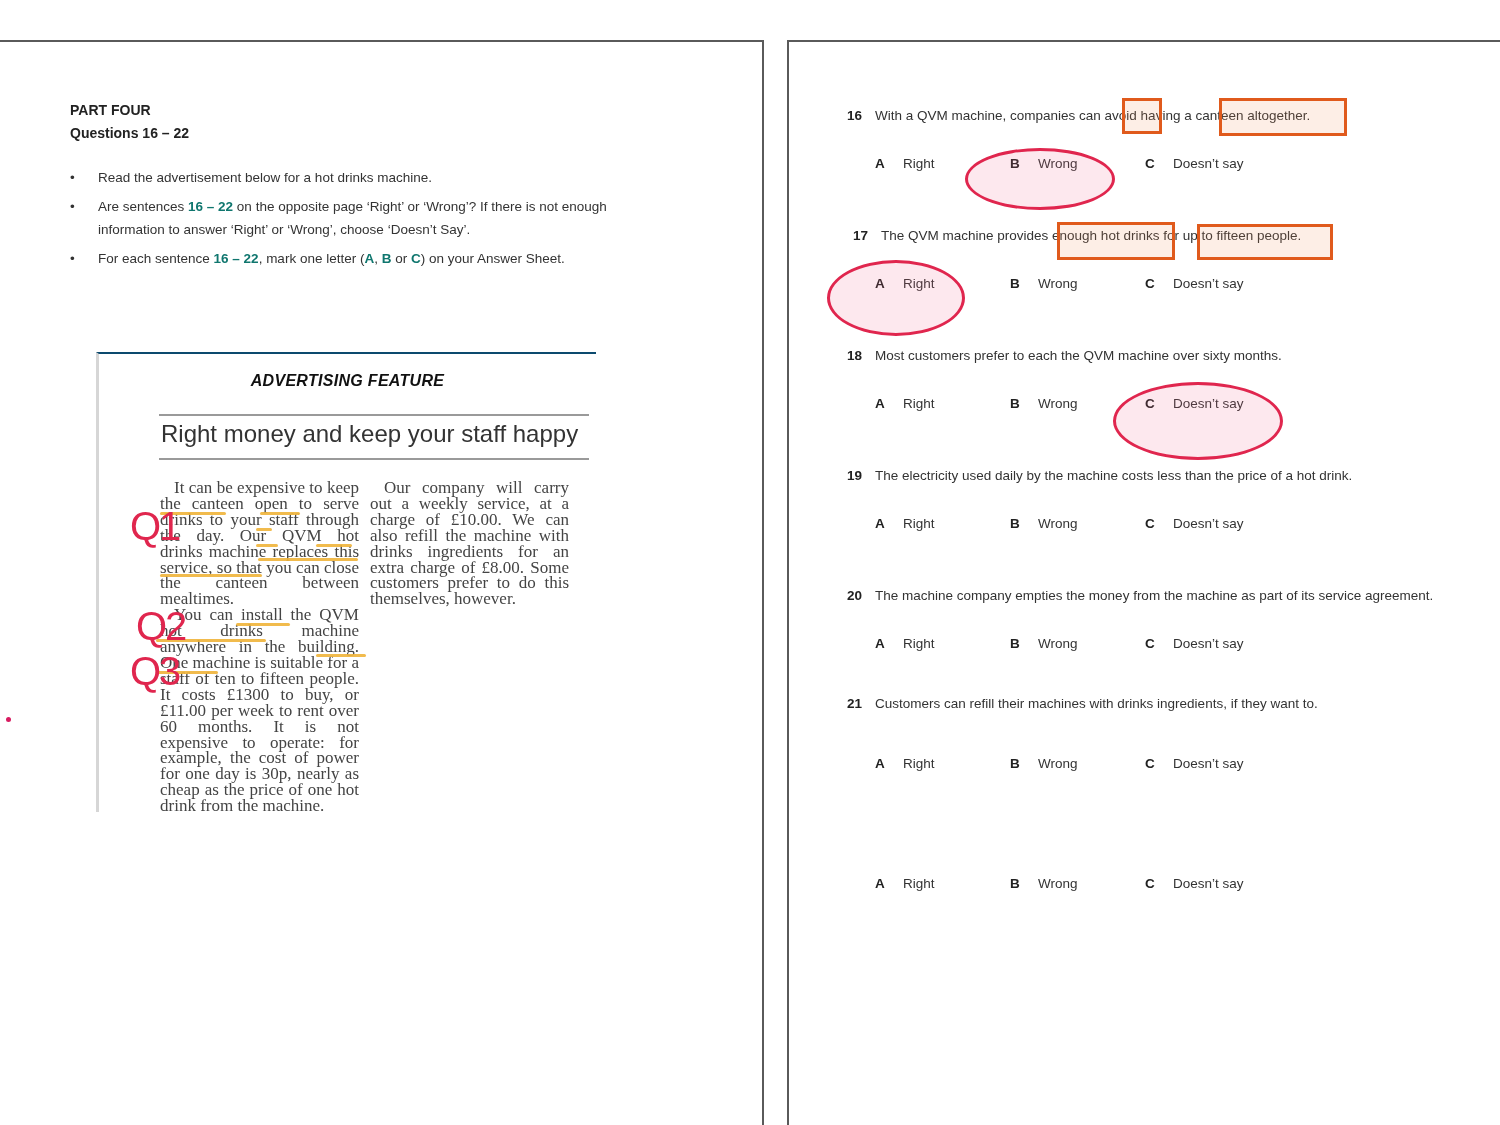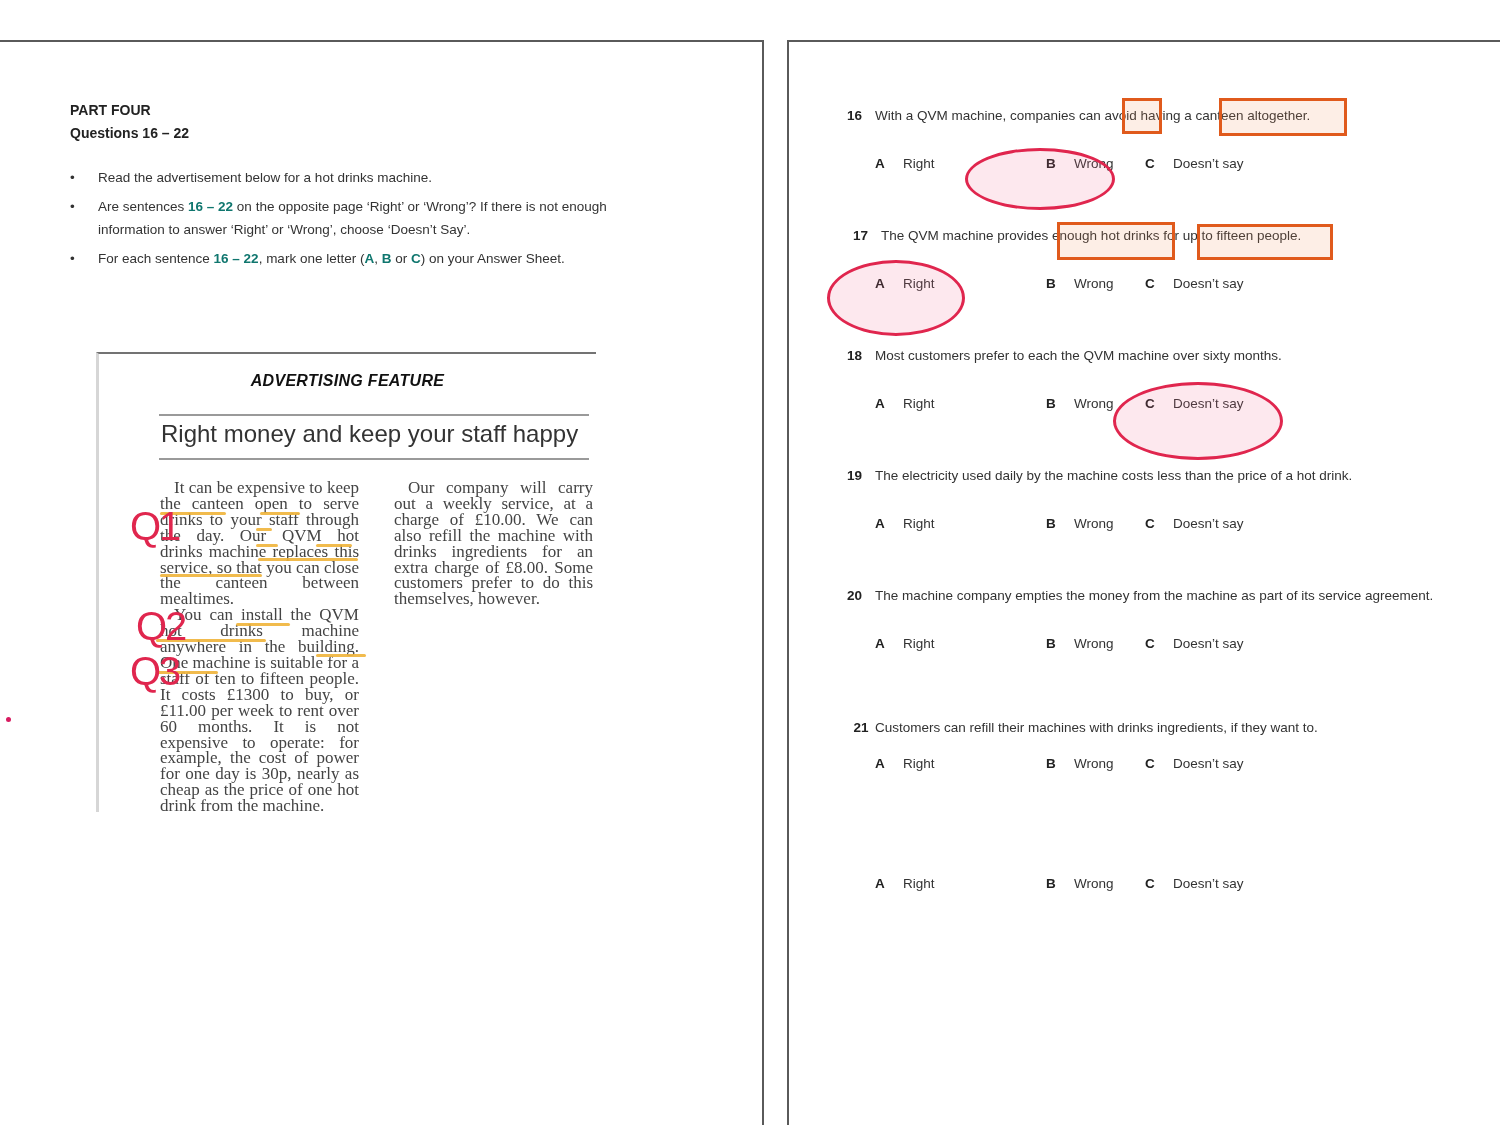--- a/index.html
+++ b/index.html
@@ -11,40 +11,40 @@
     .page-right { left: 787px; width: 720px; height: 1090px; border-top: 2px solid #5a5a5a; border-left: 2px solid #5a5a5a; }
 
     .part-title { position: absolute; left: 72px; top: 60px; font-weight: bold; font-size: 14px; color: #222; }
     .part-sub { position: absolute; left: 72px; top: 83px; font-weight: bold; font-size: 14px; color: #222; }
 
     .instructions { position: absolute; left: 72px; top: 124px; width: 600px; list-style: none; font-size: 13.5px; line-height: 23px; color: #333; }
     .instructions li { position: relative; padding-left: 28px; margin-bottom: 6px; }
     .instructions li .bullet { position: absolute; left: 0; top: 0; }
     .instructions b { color: #0f766e; }
 
-    .ad-box { position: absolute; left: 98px; top: 310px; width: 500px; height: 460px; border-left: 3px solid #d6d6d6; border-top: 2px solid #737373; }
+    .ad-box { position: absolute; left: 98px; top: 310px; width: 500px; height: 460px; border-left: 3px solid #d6d6d6; border-top: 2px solid #0c4a6e; }
     .ad-feature { position: absolute; left: 0; width: 100%; top: 18px; text-align: center; font-weight: bold; font-style: italic; font-size: 16px; letter-spacing: 0.3px; color: #111; }
     .ad-rule { position: absolute; left: 60px; width: 430px; height: 0; border-top: 2px solid #9a9a9a; }
     .ad-headline { position: absolute; left: 62px; top: 66px; font-size: 24px; color: #333; white-space: nowrap; }
     .ad-col { position: absolute; top: 126px; width: 199px; font-family: "Liberation Serif", serif; font-size: 17px; line-height: 15.9px; color: #444; text-align: justify; }
     .ad-col p { text-indent: 14px; }
     .ad-col1 { left: 61px; }
-    .ad-col2 { left: 295px; }
+    .ad-col2 { left: 271px; }
 
     .hl-underline { position: absolute; height: 3px; background: #f0b43a; border-radius: 2px; opacity: 0.9; }
     .q-mark { position: absolute; font-family: "Liberation Sans", sans-serif; font-size: 40px; color: #e0264e; letter-spacing: -2px; font-weight: normal; padding-left: 30px; }
     .stray-dot { position: absolute; left: 6px; top: 717px; width: 5px; height: 5px; border-radius: 50%; background: #d81b60; }
 
     .question { position: absolute; left: 58px; font-size: 13.5px; color: #333; white-space: nowrap; }
     .question .qnum { font-weight: bold; color: #222; display: inline-block; width: 28px; }
     .options { position: absolute; left: 86px; font-size: 13.5px; color: #333; }
     .opt { position: absolute; white-space: nowrap; }
     .opt .letter { font-weight: bold; color: #222; display: inline-block; width: 28px; }
     .opt-a { left: 0; }
-    .opt-b { left: 135px; margin-left: 36px; }
+    .opt-b { left: 135px; }
     .opt-c { left: 270px; }
 
     .circle { position: absolute; border: 3px solid #e0264e; border-radius: 50%; background: rgba(240, 100, 140, 0.15); }
     .box { position: absolute; border: 3px solid #e05a1c; background: rgba(240, 140, 90, 0.15); }
   </style>
 </head>
 <body>
 
 <div class="page page-left">
   <div class="part-title">PART FOUR</div>
@@ -146,21 +146,21 @@
 
   <div class="question" style="top:546px;">
     <span class="qnum">20</span><span>The machine company empties the money from the machine as part of its service agreement.</span>
   </div>
   <div class="options" style="top:594px;">
     <span class="opt opt-a"><span class="letter">A</span><span>Right</span></span>
     <span class="opt opt-b"><span class="letter">B</span><span>Wrong</span></span>
     <span class="opt opt-c"><span class="letter">C</span><span>Doesn’t say</span></span>
   </div>
 
-  <div class="question" style="top:678px;text-align:center;">
+  <div class="question" style="top:654px;">
     <span class="qnum">21</span><span>Customers can refill their machines with drinks ingredients, if they want to.</span>
   </div>
   <div class="options" style="top:714px;">
     <span class="opt opt-a"><span class="letter">A</span><span>Right</span></span>
     <span class="opt opt-b"><span class="letter">B</span><span>Wrong</span></span>
     <span class="opt opt-c"><span class="letter">C</span><span>Doesn’t say</span></span>
   </div>
 
   <div class="options" style="top:834px;">
     <span class="opt opt-a"><span class="letter">A</span><span>Right</span></span>

